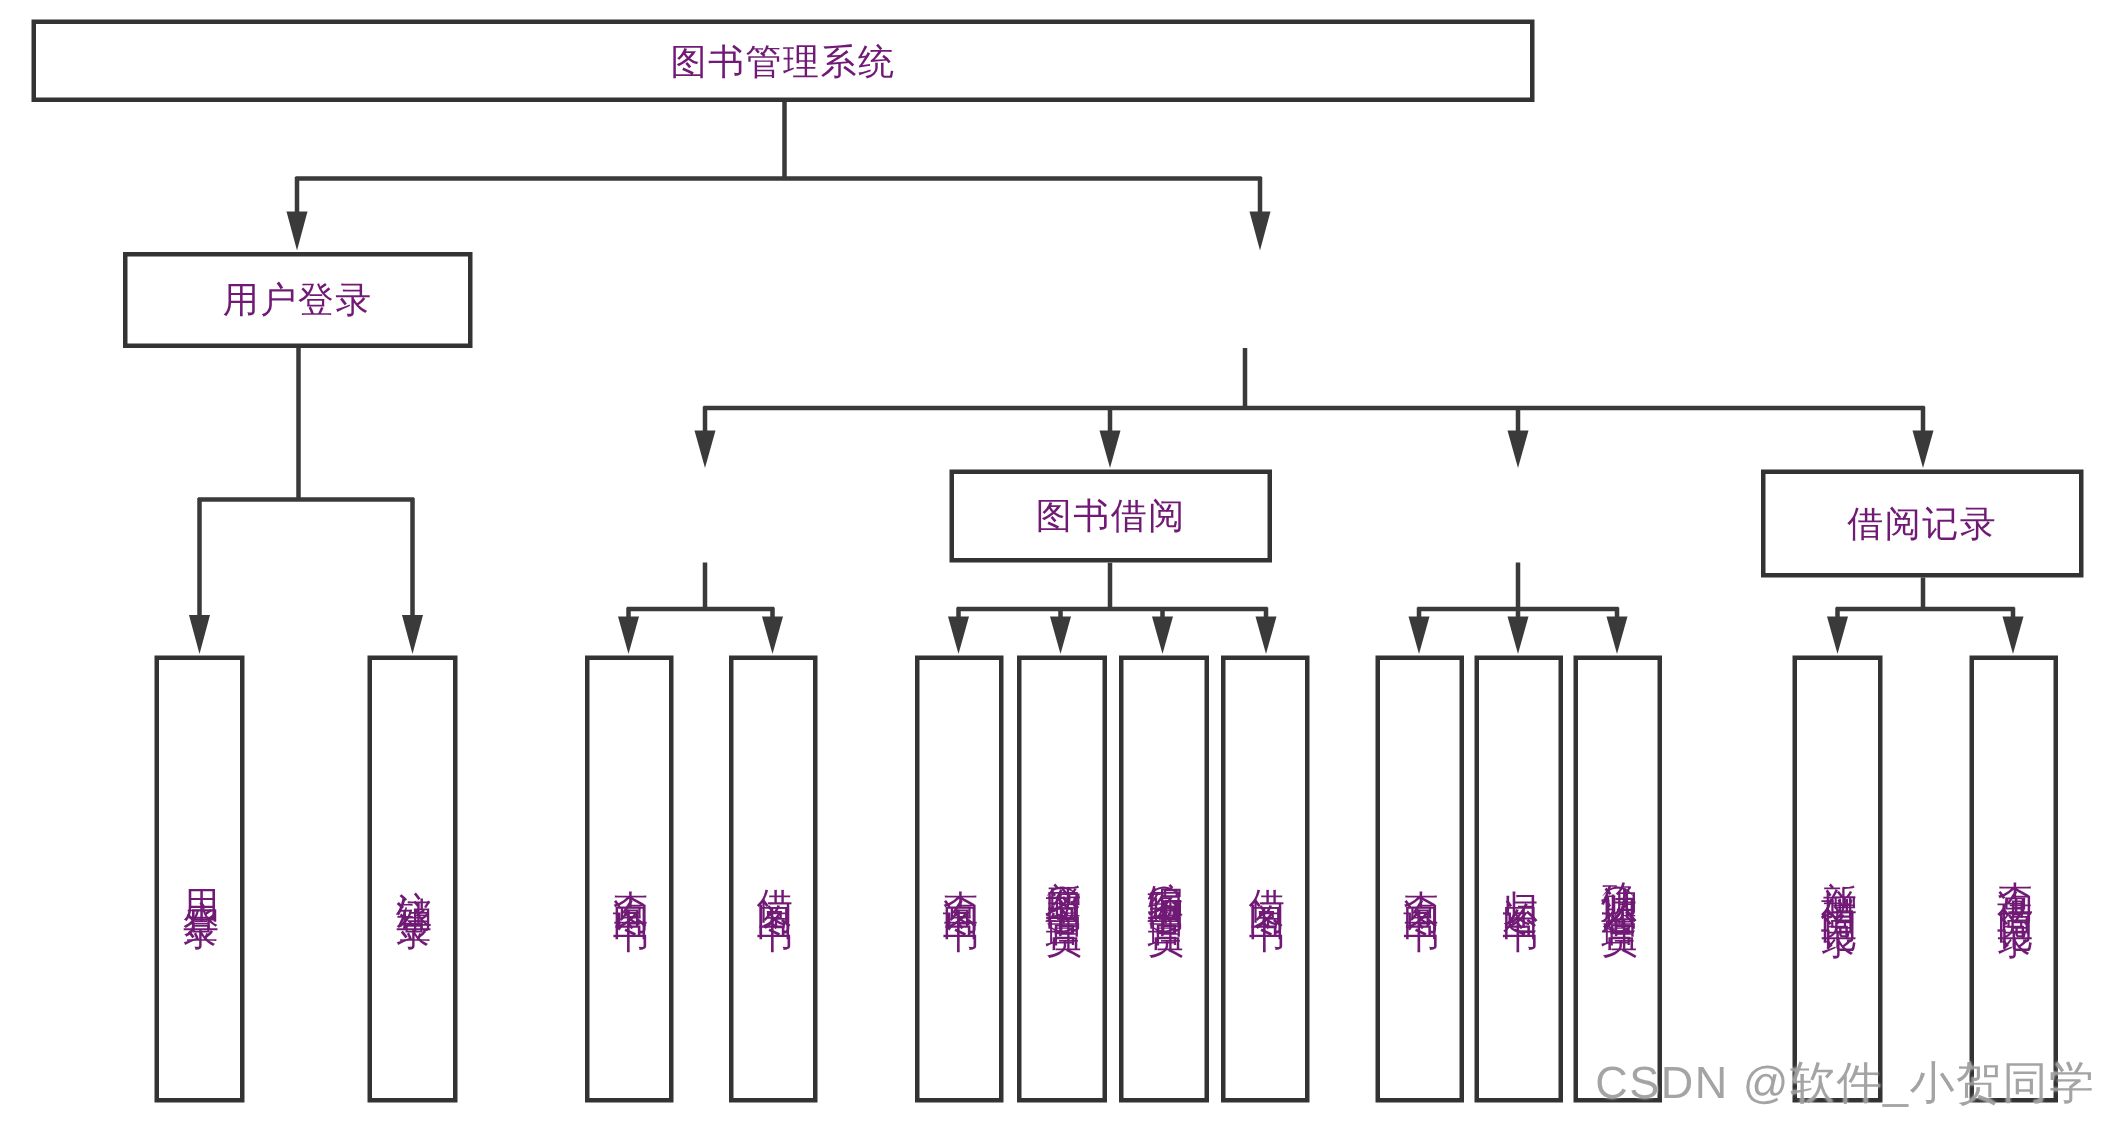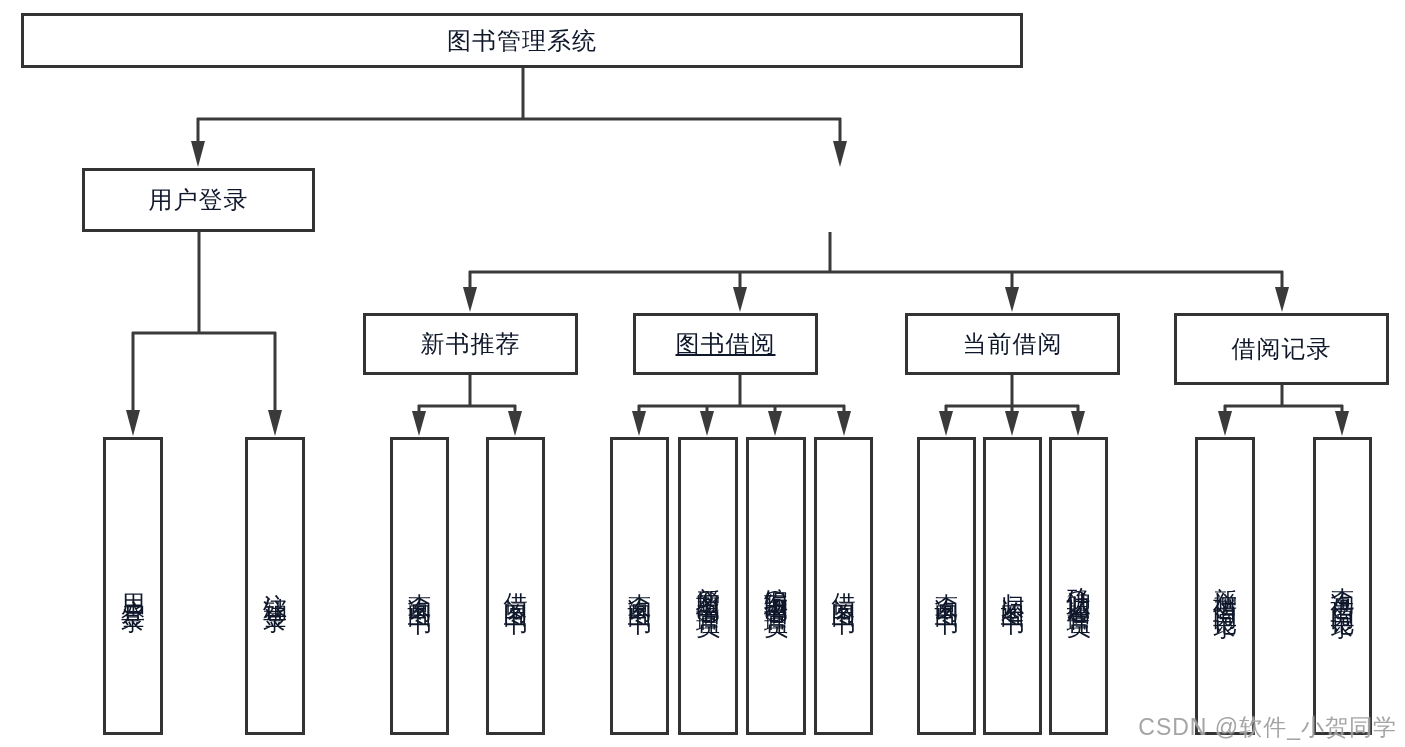--- a/index.html
+++ b/index.html
@@ -21,21 +21,21 @@
     width: 1405px; height: 747px;
   }
   .node {
     position: absolute;
     box-sizing: border-box;
     border: 3px solid #333333;
     background: #ffffff;
     display: flex;
     align-items: center;
     justify-content: center;
-    color: #0f172a;
+    color: #701a75;
   }
   .node.h {
     font-size: 24px;
     letter-spacing: 1px;
   }
   .node.leaf {
     width: 59px;
     top: 437px;
     height: 298px;
   }
@@ -47,21 +47,21 @@
     line-height: 1;
     white-space: nowrap;
   }
   .node.leaf .vtext.long {
     letter-spacing: 4px;
   }
   .watermark {
     position: absolute;
     right: 8px;
     bottom: 4px;
-    font-size: 23px;
+    font-size: 30px;
     color: rgba(148,148,148,0.85);
     text-shadow: 0 0 2px #ffffff;
     letter-spacing: 1px;
     pointer-events: none;
   }
 </style>
 </head>
 <body>
 
 <div class="canvas">
@@ -114,28 +114,22 @@
   </svg>
 
   <div class="node h" style="left:21px; top:13px; width:1002px; height:55px;">
     <span>图书管理系统</span>
   </div>
 
   <div class="node h" style="left:82px; top:168px; width:233px; height:64px;">
     <span>用户登录</span>
   </div>
 
-  <div class="node h" style="left:363px; top:313px; width:215px; height:62px;">
-    <span>新书推荐</span>
-  </div>
-  <div class="node h" style="left:633px; top:313px; width:185px; height:62px;text-decoration:underline;">
+  <div class="node h" style="left:633px; top:313px; width:215px; height:62px;">
     <span>图书借阅</span>
-  </div>
-  <div class="node h" style="left:905px; top:313px; width:215px; height:62px;">
-    <span>当前借阅</span>
   </div>
   <div class="node h" style="left:1174px; top:313px; width:215px; height:72px;">
     <span>借阅记录</span>
   </div>
 
   <div class="node leaf" style="left:103px; width:60px;">
     <span class="vtext">用户登录</span>
   </div>
   <div class="node leaf" style="left:245px; width:60px;">
     <span class="vtext">注销登录</span>

